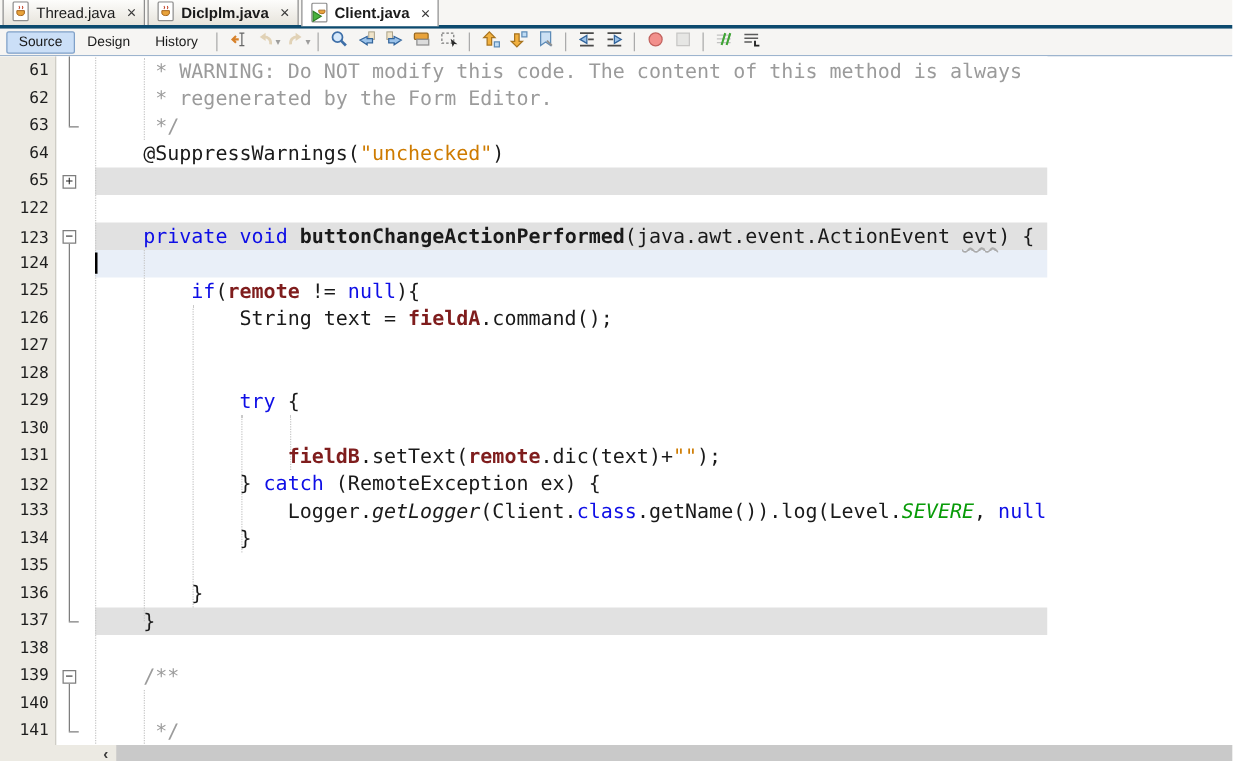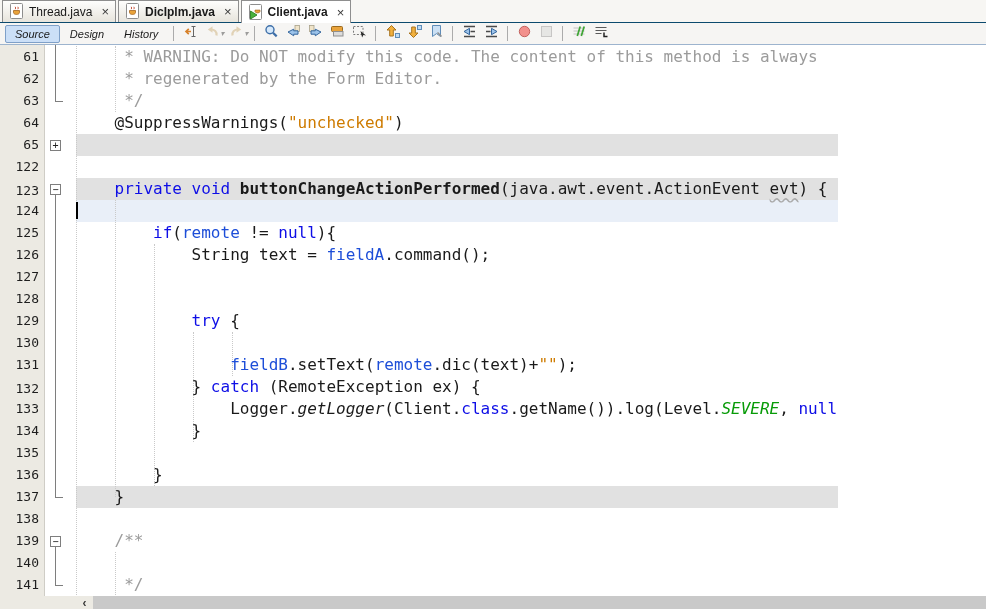--- a/index.html
+++ b/index.html
@@ -1,33 +1,33 @@
 <!DOCTYPE html>
 <html><head>
 <meta charset="utf-8">
 <style>
   html,body{margin:0;padding:0;}
   body{width:986px;height:609px;position:relative;overflow:hidden;background:#fff;
        font-family:"Liberation Sans",sans-serif;-webkit-font-smoothing:antialiased;}
 
   
   .tabbar{position:absolute;top:0;left:0;right:0;height:23px;background:#F7F6F3;
-          border-bottom:1px solid #0c4a6e;display:flex;align-items:flex-end;box-sizing:border-box;}
+          border-bottom:3px solid #0c4a6e;display:flex;align-items:flex-end;box-sizing:border-box;}
   .tab{height:21px;display:flex;align-items:center;gap:4px;padding:0 6px 0 5px;
        border:1px solid #8E8E8E;border-bottom:none;margin-left:2px;font-size:12px;color:#1A1A1A;
        background:linear-gradient(#FEFEFD,#E7E4DC);white-space:nowrap;cursor:default;}
   .tab.active{background:#FFFFFF;height:22px;margin-bottom:-1px;}
   .tab.modified .tab-label{font-weight:bold;}
   .tab .close{font-size:13px;line-height:13px;color:#3A3A3A;margin-left:5px;font-weight:normal;cursor:pointer;}
   .tab svg{display:block;}
 
   
   .toolbar{position:absolute;top:23px;left:0;right:0;height:22px;background:#F6F5F3;
            border-bottom:1px solid #9DB4CE;display:flex;align-items:center;padding-left:5px;
-           box-sizing:border-box;font-style:italic;}
+           box-sizing:border-box;}
   .view-btn{font-size:11px;color:#1A1A1A;padding:2px 9px;border:1px solid transparent;border-radius:2px;cursor:pointer;}
   .view-btn.selected{background:#CBDFF7;border-color:#7FA0C8;}
   .tsep{width:1px;height:15px;background:#ABABAB;margin:0 5px;}
   .icon-btn{width:22px;height:19px;display:flex;align-items:center;justify-content:center;cursor:pointer;}
   .icon-btn.disabled{opacity:.45;cursor:default;}
   .dd{font-size:8px;color:#333;margin:0 1px 0 -3px;cursor:pointer;}
   .dd.disabled{opacity:.45;}
 
   
   .editor{position:absolute;top:45px;left:0;width:838px;height:551px;background:#FFFFFF;overflow:hidden;}
@@ -41,21 +41,21 @@
   .guide{position:absolute;width:0;border-left:1px dotted #C9C9C9;z-index:1;}
   .margin-line{position:absolute;left:875px;top:0;height:100%;width:2px;background:#F5A8A1;z-index:1;}
   .code-line{position:absolute;left:76px;margin:0;white-space:pre;z-index:2;
              font:16px/22px "DejaVu Sans Mono",monospace;color:#1A1A1A;}
   .caret{position:absolute;left:76px;width:2px;height:17px;background:#000;z-index:4;}
 
   .tok-df{color:#1A1A1A;}
   .tok-cm{color:#9B9B9B;}
   .tok-kw{color:#0E0EE6;}
   .tok-st{color:#CE7B00;}
-  .tok-fl{color:#1d4ed8;}
+  .tok-fl{color:#7f1d1d;font-weight:bold;}
   .tok-md{color:#1A1A1A;font-weight:bold;}
   .tok-it{color:#1A1A1A;font-style:italic;}
   .tok-gi{color:#089B08;font-style:italic;}
   .tok-cb{color:#9B9B9B;font-weight:bold;}
   .tok-pw{color:#1A1A1A;text-decoration:underline;text-decoration-style:wavy;
           text-decoration-color:#ABABAB;text-underline-offset:3px;}
   .fold-pill{border:1px solid #B2B2B2;background:#F4F4F2;color:#8C8C8C;padding:0 3px;cursor:pointer;}
 
   .fold-box{position:absolute;left:50px;width:11px;height:11px;box-sizing:border-box;background:#FFF;
             border:1px solid #7E7E7E;z-index:2;font:10px/9px "DejaVu Sans Mono",monospace;

